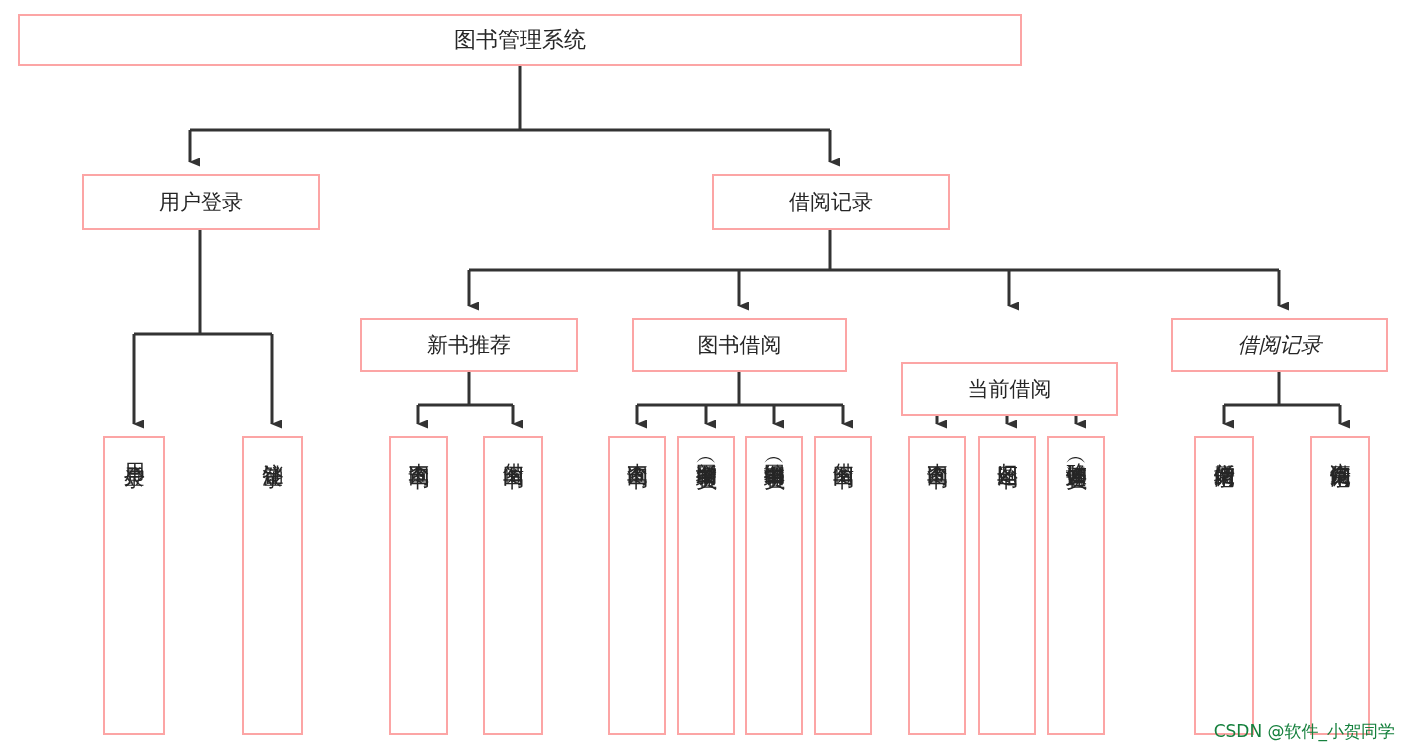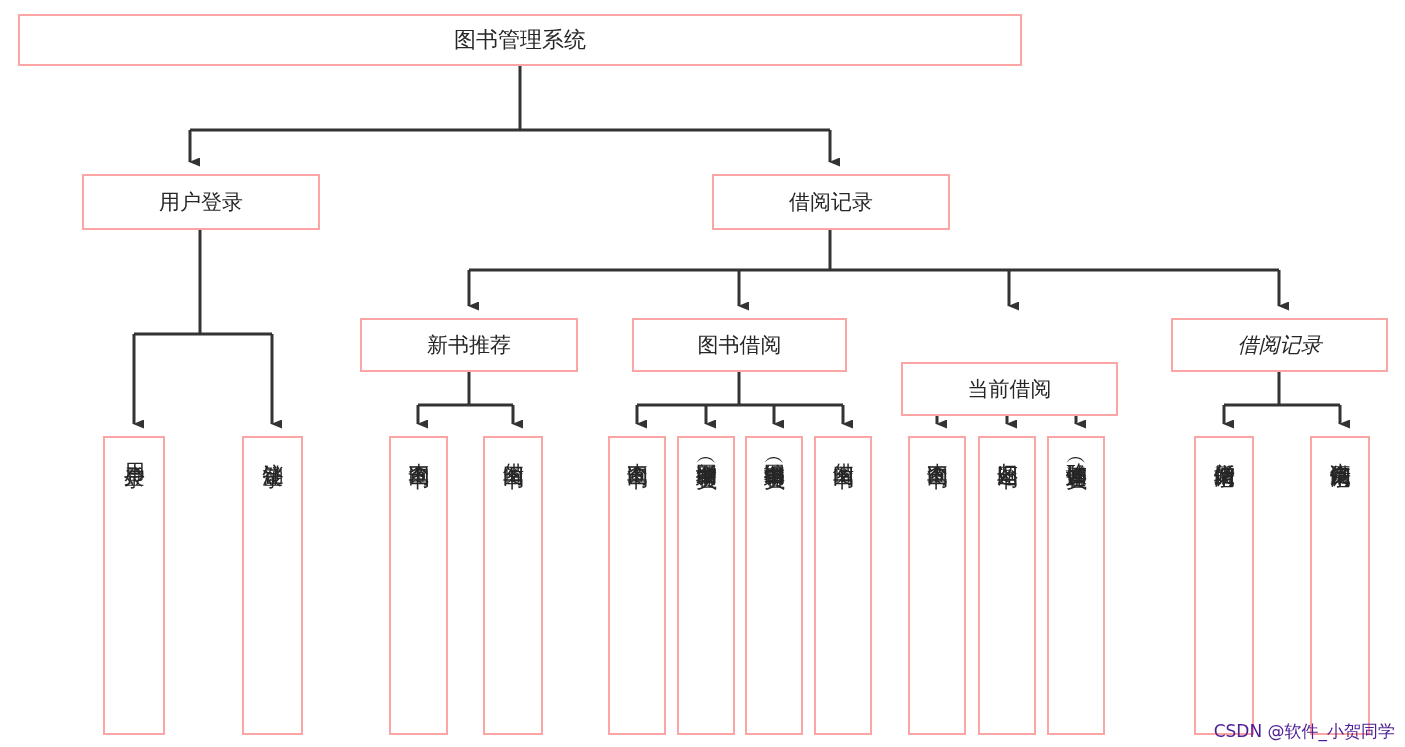--- a/index.html
+++ b/index.html
@@ -65,21 +65,21 @@
     white-space: nowrap;
   }
   .node.v.tall .label {
     letter-spacing: 1px;
   }
   #watermark {
     position: absolute;
     right: 10px;
     bottom: 4px;
     font-size: 17px;
-    color: #4c1d95;
+    color: #15803d;
     z-index: 5;
     white-space: nowrap;
     font-family: "DejaVu Sans", "Liberation Sans", sans-serif;
   }
 </style>
 </head>
 <body>
 
 <div id="diagram-root">
 

